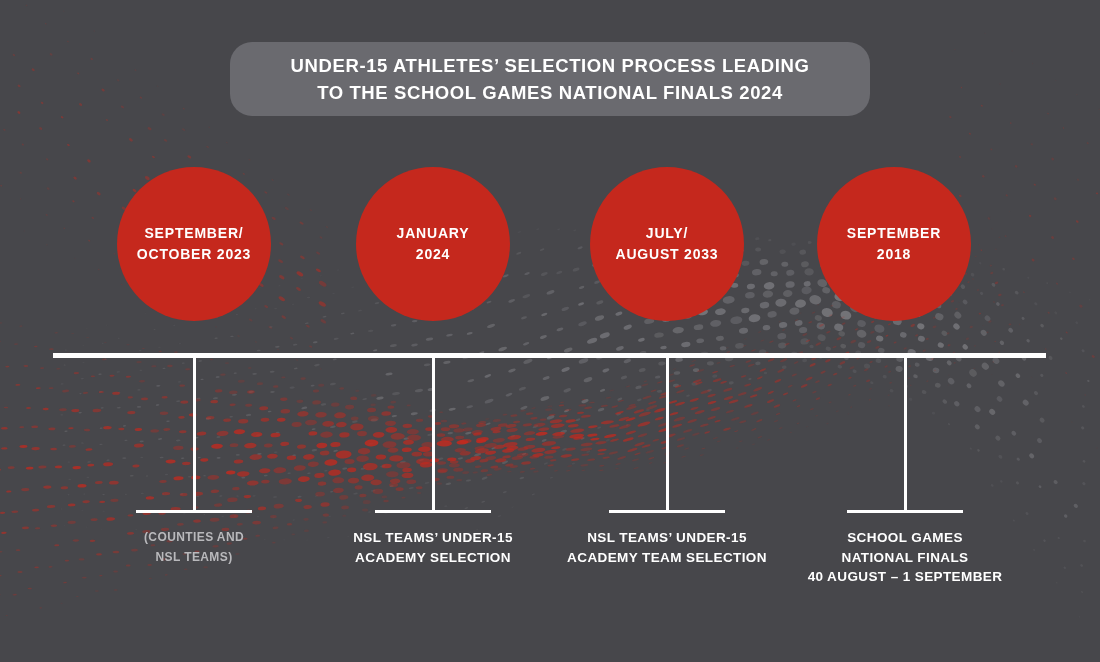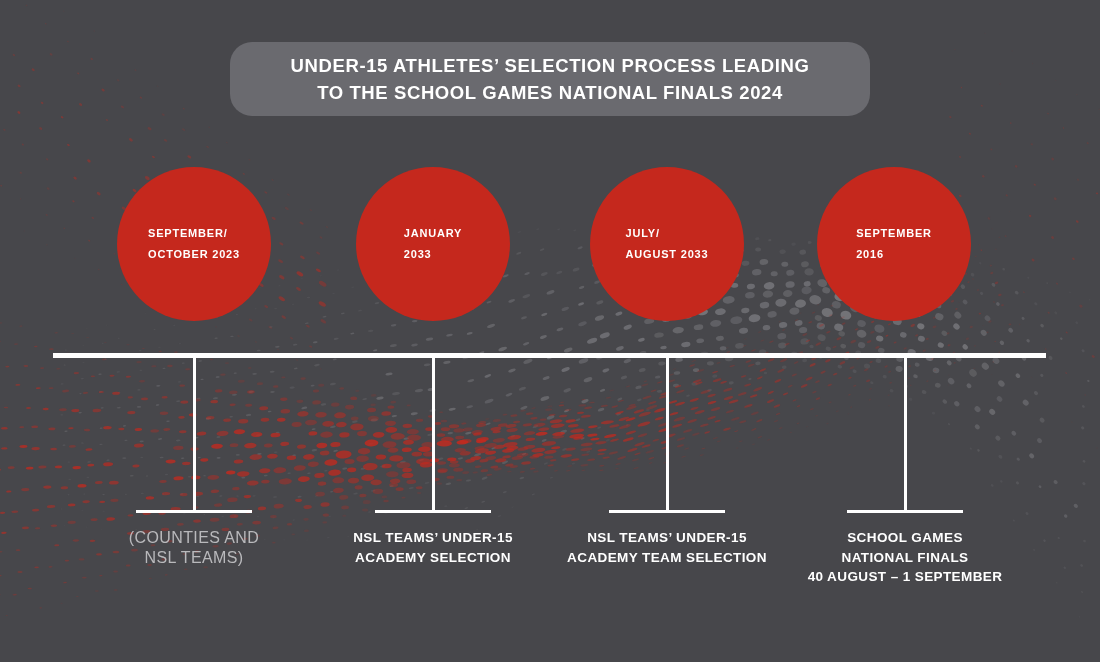--- a/index.html
+++ b/index.html
@@ -27,40 +27,40 @@
   }
   .ms{position:absolute; top:0; width:0; z-index:2;}
   .m1{left:194px;} .m2{left:433px;} .m3{left:667px;} .m4{left:905px;}
   .circle{
     position:absolute; left:0; top:167px; width:154px; height:154px;
     margin-left:-77px; border-radius:50%; background:var(--red);
     display:flex; align-items:center; justify-content:center; z-index:2;
   }
   .m4 .circle{margin-left:-88px;}
   .circle-text{
-    color:var(--white); font-weight:700; font-size:11px; line-height:21px;
-    letter-spacing:0.8px; text-align:left; white-space:pre-line;
+    color:var(--white); font-weight:700; font-size:14px; line-height:21px;
+    letter-spacing:0.8px; text-align:center; white-space:pre-line;
   }
   .stem{
     position:absolute; left:-1.5px; top:356px; width:3px; height:156px;
     background:var(--white);
   }
   .foot{
     position:absolute; left:-58px; top:510px; width:116px; height:3px;
     background:var(--white);
   }
   .ms-label{
     position:absolute; left:-140px; top:528px; width:280px; text-align:center;
   }
   .label-main{
     color:var(--white); font-weight:700; font-size:13.5px; line-height:19.5px;
     letter-spacing:0.4px; white-space:pre-line;
   }
   .label-sub{
-    color:var(--sub); font-weight:400; font-size:16px; line-height:19.5px;
+    color:var(--sub); font-weight:700; font-size:12px; line-height:19.5px;
     letter-spacing:0.4px; white-space:pre-line;
   }
 </style>
 </head>
 <body>
 
 <div class="stage">
   <svg id="dots" width="1100" height="662" viewBox="0 0 1100 662">
       <ellipse cx="87.0" cy="328.1" rx="0.81" ry="0.50" fill="#87878c" opacity="0.08" transform="rotate(-4.8 87.0 328.1)"></ellipse>
       <ellipse cx="106.6" cy="325.1" rx="0.61" ry="0.50" fill="#87878c" opacity="0.08" transform="rotate(-4.8 106.6 325.1)"></ellipse>
@@ -1704,21 +1704,21 @@
       <div class="label-sub">(COUNTIES AND
 NSL TEAMS)</div>
     </div>
   </div>
 
   <div class="ms m2">
     <div class="stem"></div>
     <div class="foot"></div>
     <div class="circle">
       <span class="circle-text">JANUARY
-2033</span>
+2024</span>
     </div>
     <div class="ms-label">
       <div class="label-main">NSL TEAMS’ UNDER-15
 ACADEMY SELECTION</div>
       <div class="label-sub"></div>
     </div>
   </div>
 
   <div class="ms m3">
     <div class="stem"></div>
@@ -1732,21 +1732,21 @@
 ACADEMY TEAM SELECTION</div>
       <div class="label-sub"></div>
     </div>
   </div>
 
   <div class="ms m4">
     <div class="stem"></div>
     <div class="foot"></div>
     <div class="circle">
       <span class="circle-text">SEPTEMBER
-2016</span>
+2018</span>
     </div>
     <div class="ms-label">
       <div class="label-main">SCHOOL GAMES
 NATIONAL FINALS
 40 AUGUST – 1 SEPTEMBER</div>
       <div class="label-sub"></div>
     </div>
   </div>
 </div>
 

